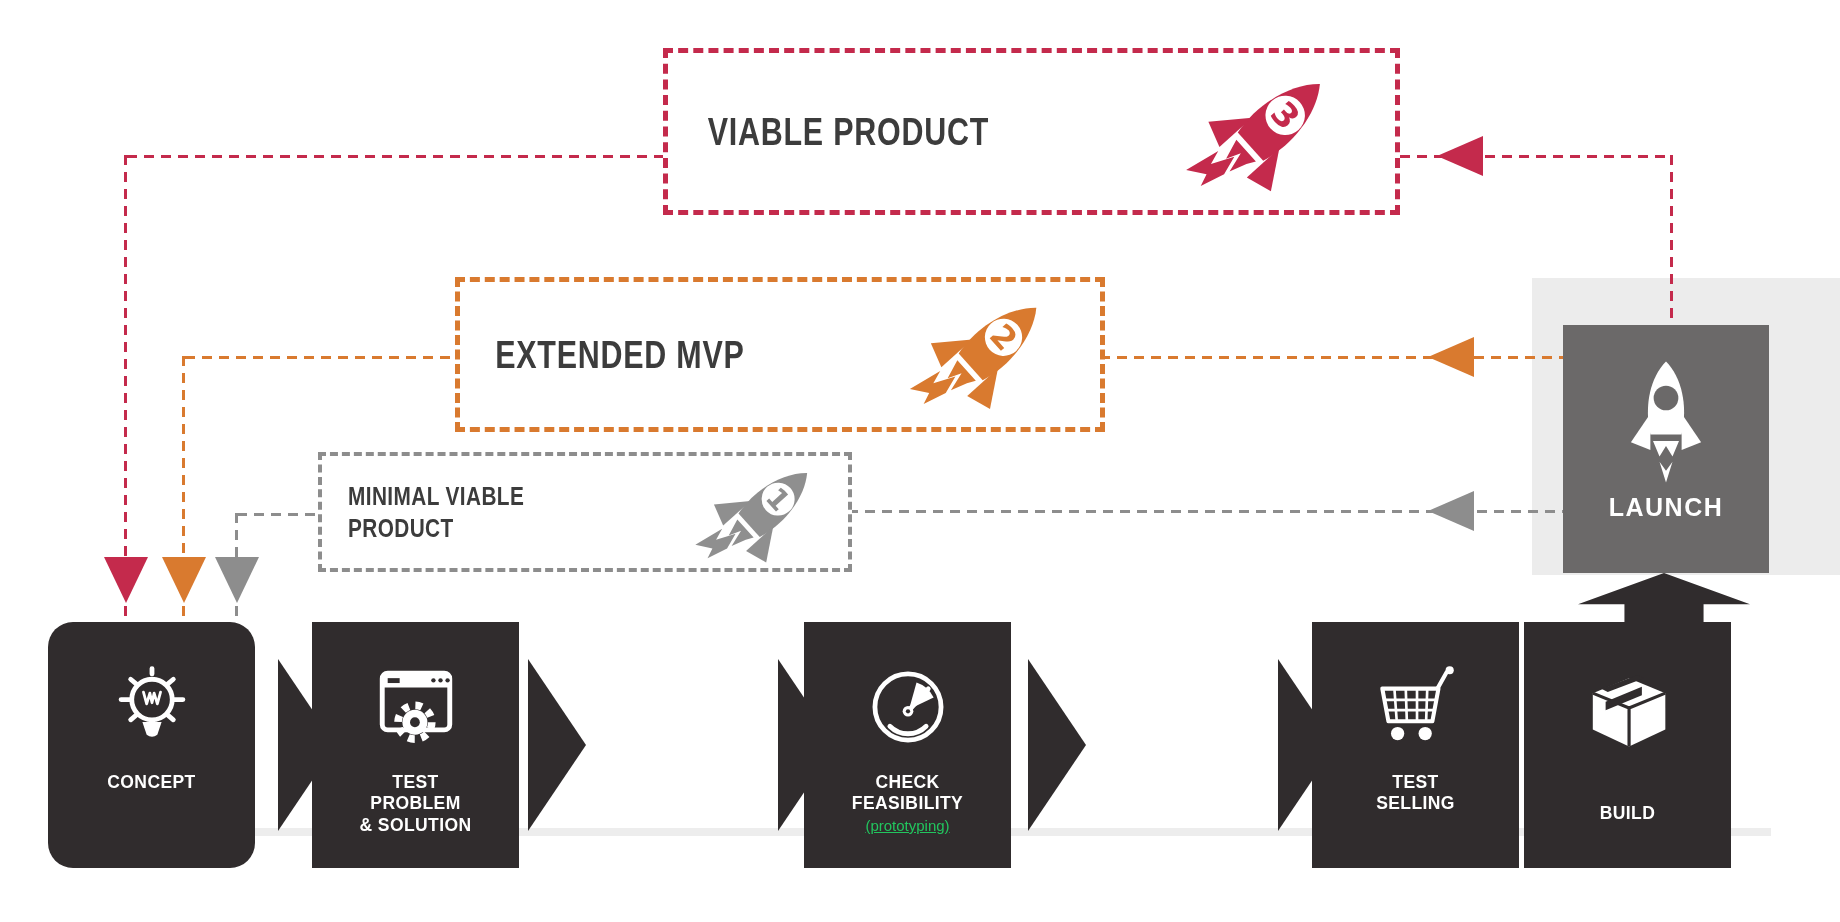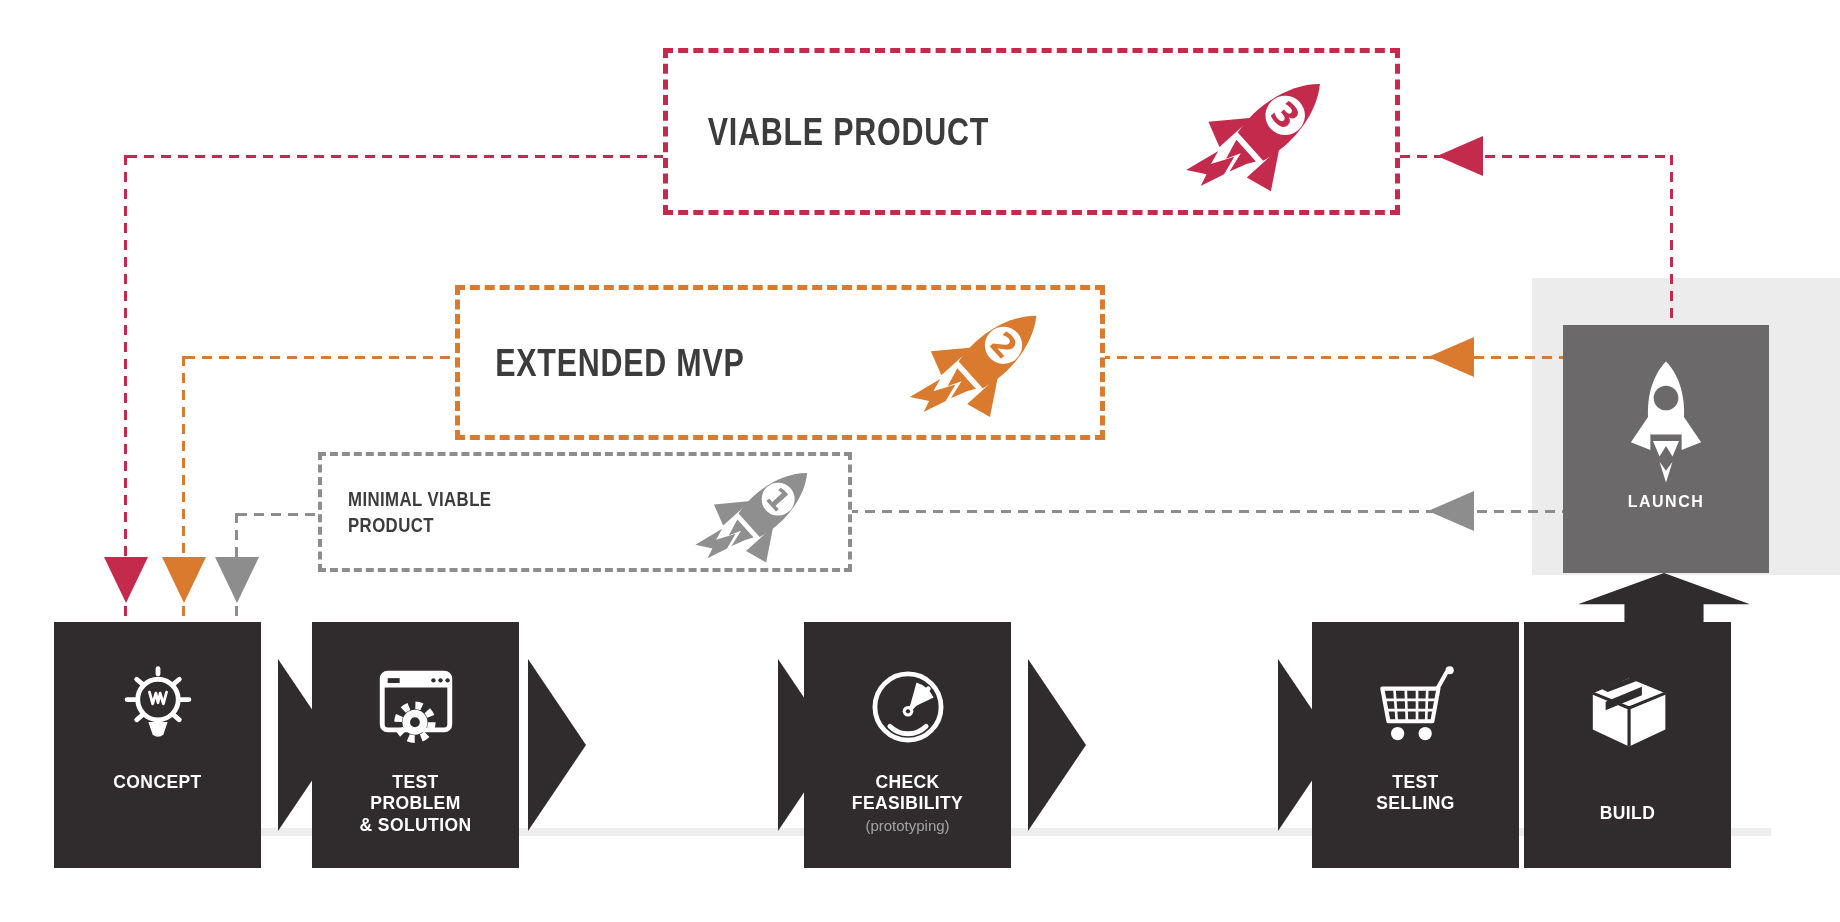--- a/index.html
+++ b/index.html
@@ -10,28 +10,28 @@
   #canvas{position:relative;width:1840px;height:922px;background:#fff;overflow:hidden;
           font-family:"Liberation Sans",sans-serif;}
 
   
   .launch-panel{position:absolute;left:1532px;top:278px;width:308px;height:297px;background:var(--panel-bg);}
   .row-strip{position:absolute;left:56px;top:828px;width:1715px;height:8px;background:#ededed;}
 
   
   .m-box{position:absolute;background:#fff;}
   #box-viable{left:663px;top:48px;width:727px;height:157px;border:5px dashed var(--crimson);}
-  #box-extended{left:455px;top:285px;width:640px;height:145px;border:5px dashed var(--orange);text-decoration:underline;}
+  #box-extended{left:455px;top:277px;width:640px;height:145px;border:5px dashed var(--orange);text-decoration:underline;}
   #box-mvp{left:318px;top:452px;width:526px;height:112px;border:4px dashed var(--gray);}
   .m-label{position:absolute;left:0;top:0;bottom:0;display:flex;align-items:center;
            color:var(--title-text);font-weight:600;}
   .m-label .cond{display:inline-block;transform:scaleX(.78);letter-spacing:1px;white-space:nowrap;}
   #box-viable .m-label{width:470px;font-size:39px;}
   #box-extended .m-label{width:440px;font-size:39px;}
-  #box-mvp .m-label{left:26px;justify-content:flex-start;font-size:21px;line-height:1.25;}
+  #box-mvp .m-label{left:26px;justify-content:flex-start;font-size:26px;line-height:1.25;}
   #box-mvp .cond{transform-origin:left center;transform:scaleX(.8);letter-spacing:.5px;}
 
   
   .rocket-t{position:absolute;overflow:visible;}
   #rocket3{right:14px;top:6px;width:235px;height:146px;color:var(--crimson);}
   #rocket2{right:8px;top:2px;width:218px;height:138px;color:var(--orange);}
   #rocket1{right:-10px;top:-4px;width:196px;height:122px;color:#8f8f8f;}
   .rocket-t path{fill:currentColor;}
   .rocket-t text{fill:currentColor;font-family:"DejaVu Sans",sans-serif;}
 
@@ -43,28 +43,28 @@
   .tri-left{position:absolute;width:0;height:0;border-top:20px solid transparent;border-bottom:20px solid transparent;
             border-right:46px solid var(--c);}
   .c-crimson{--c:var(--crimson);} .c-orange{--c:var(--orange);} .c-gray{--c:var(--gray);}
 
   
   .stage{position:absolute;top:622px;width:207px;height:246px;background:var(--box-dark);
          display:flex;flex-direction:column;align-items:center;padding-top:26px;box-sizing:border-box;}
   .stage .icon-wrap{height:118px;display:flex;align-items:center;justify-content:center;}
   .stage .label{margin-top:6px;text-align:center;color:#fff;font-weight:700;font-size:17.5px;
                 line-height:1.22;letter-spacing:.4px;}
-  .stage .sublabel{color:#a3a3a3;font-size:15px;font-weight:400;margin-top:2px;text-align:center;}
+  .stage .sublabel{color:#22c55e;font-size:15px;font-weight:400;margin-top:2px;text-align:center;text-decoration:underline;}
   .gap-arrow{position:absolute;top:659px;width:58px;height:172px;background:var(--box-dark);
              clip-path:polygon(0 0,100% 50%,0 100%);}
 
   
   #launch-box{position:absolute;left:1563px;top:325px;width:206px;height:248px;background:var(--launch-gray);
               display:flex;flex-direction:column;align-items:center;padding-top:34px;box-sizing:border-box;}
-  #launch-box .label{color:#fff;font-weight:700;font-size:16px;letter-spacing:1.5px;margin-top:4px;}
+  #launch-box .label{color:#fff;font-weight:700;font-size:25px;letter-spacing:1.5px;margin-top:4px;}
   .up-arrow{position:absolute;left:1578px;top:573px;width:172px;height:49px;background:var(--box-dark);
             clip-path:polygon(50% 0,100% 64%,73% 64%,73% 100%,27% 100%,27% 64%,0 64%);}
 
   .stage-icon{stroke:#fff;fill:none;stroke-width:4.5;stroke-linecap:round;stroke-linejoin:round;}
 </style>
 </head>
 <body>
 
 <div id="canvas">
 
@@ -140,21 +140,21 @@
         <circle cx="55" cy="32" r="13.5" fill="#fff"></circle>
         <text x="55" y="40" text-anchor="middle" font-size="23" font-weight="600">1</text>
         <path d="M41 50 L23 74 L41 80 Z"></path>
         <path d="M69 50 L87 74 L69 80 Z"></path>
         <path d="M45 68 L50 82 L54 72 L58 86 L62 74 L65 68 Z"></path>
       </g>
       <path d="M2 76 L24 63 L19 72 L35 67 L28 79 L12 87 L16 79 Z"></path>
     </svg>
   </div>
 
-  <div class="stage" style="left:54px;">
+  <div class="stage" style="left:48px;border-radius:25px;">
     <div class="icon-wrap">
       <svg width="96" height="100" viewBox="0 0 90 90">
         <g class="stage-icon" stroke-width="4">
           <circle cx="45" cy="38" r="19"></circle>
           <path d="M37 31 L40 42 L43 32 L45 41 L47 32 L50 42 L53 31" stroke-width="2.6"></path>
           <path d="M16 38 L24 38 M66 38 L74 38 M25 19 L31 24 M65 19 L59 24 M45 9 L45 14 M25 57 L31 52 M65 57 L59 52"></path>
         </g>
         <path d="M36 59 L54 59 L50 71 Q45 75 40 71 Z" fill="#fff"></path>
       </svg>
     </div>

